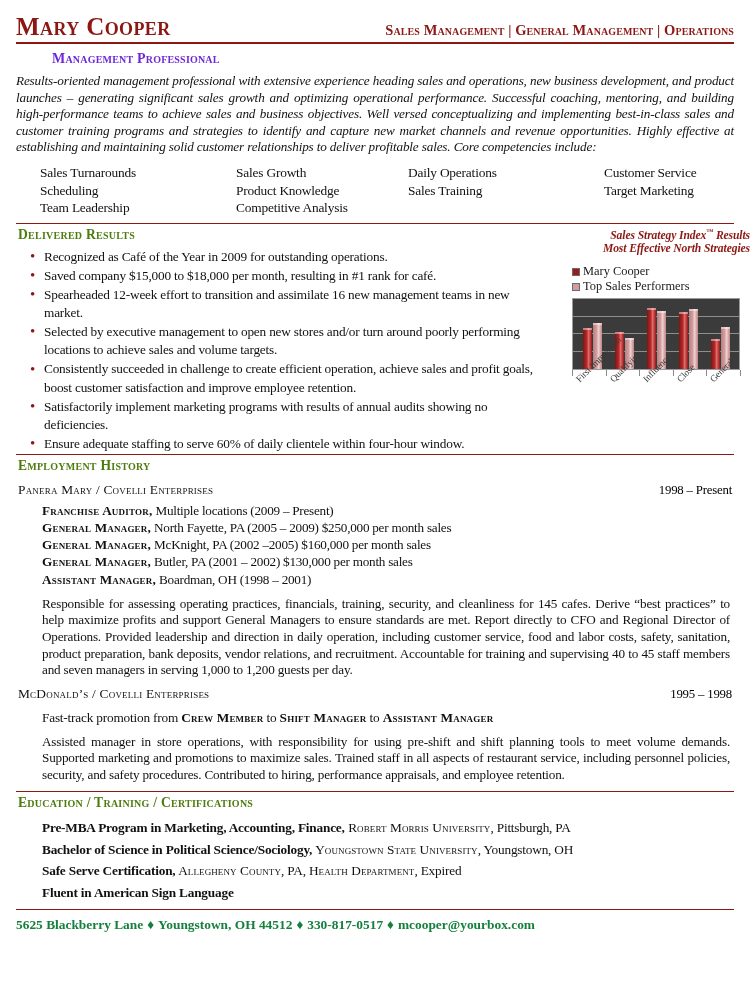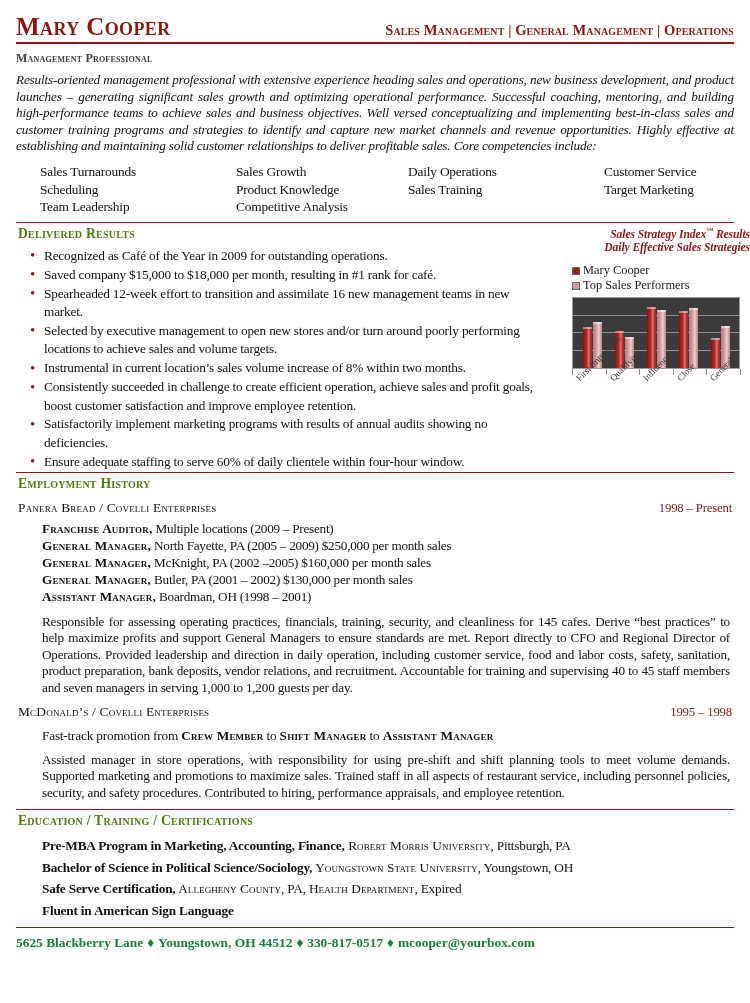--- a/index.html
+++ b/index.html
@@ -56,26 +56,27 @@
     font-size: 14.5px;
     font-weight: 700;
     color: #8C1713;
     font-variant: small-caps;
     letter-spacing: .1px;
     white-space: nowrap;
     padding-bottom: 1px;
   }
 
   .subhead {
-    font-size: 12px;
+    font-size: 14px;
     font-weight: 700;
-    color: #404040;
+    color: #6d28d9;
     font-variant: small-caps;
     letter-spacing: .2px;
     padding: 7px 0 6px 0;
+    margin-left: 36px;
   }
 
   
   .summary {
     font-size: 13.2px;
     line-height: 16.6px;
     text-align: justify;
     letter-spacing: -0.15px;
     padding-bottom: 8px;
     font-style: italic;
@@ -257,21 +258,21 @@
   }
   .job-company {
     font-size: 13.4px;
     font-variant: small-caps;
     letter-spacing: .2px;
     color: #111;
   }
   .job-dates {
     font-size: 12.8px;
     letter-spacing: -0.2px;
-    color: #7f1d1d;
+    color: #000000;
   }
   .roles {
     padding: 2px 0 0 26px;
     font-size: 13.2px;
     line-height: 17.2px;
     letter-spacing: -0.25px;
   }
   .roles b { font-weight: 700; }
   .job-desc {
     padding: 8px 4px 2px 26px;
@@ -345,33 +346,32 @@
   <div class="rule rule-thin"></div>
 
   <div class="dr-wrap">
     <div class="dr-left">
       <div class="sec-head">Delivered Results</div>
       <ul class="bullets">
         <li>Recognized as Café of the Year in 2009 for outstanding operations.</li>
         <li>Saved company $15,000 to $18,000 per month, resulting in #1 rank for café.</li>
         <li>Spearheaded 12-week effort to transition and assimilate 16 new management teams in new market.</li>
         <li>Selected by executive management to open new stores and/or turn around poorly performing locations to achieve sales and volume targets.</li>
-        <li>Instrumental in current location’s sales volume increase of 8% within two months.</li>
         <li>Consistently succeeded in challenge to create efficient operation, achieve sales and profit goals, boost customer satisfaction and improve employee retention.</li>
         <li>Satisfactorily implement marketing programs with results of annual audits showing no deficiencies.</li>
         <li>Ensure adequate staffing to serve 60% of daily clientele within four-hour window.</li>
       </ul>
     </div>
 
     <div class="dr-right">
       <div class="chart">
         <div class="chart-title">
           <span>Sales Strategy Index</span><sup>™</sup><span> Results</span>
           <br>
-          <span>Daily Effective Sales Strategies</span>
+          <span>Most Effective North Strategies</span>
         </div>
 
         <div class="legend">
           <div class="legend-row">
             <span class="swatch s1"></span>
             <span>Mary Cooper</span>
           </div>
           <div class="legend-row">
             <span class="swatch s2"></span>
             <span>Top Sales Performers</span>
@@ -428,21 +428,21 @@
     </div>
   </div>
 
   <div class="rule rule-thin"></div>
 
   <div>
     <div class="sec-head">Employment History</div>
 
     <div>
       <div class="job-head">
-        <div class="job-company smallcaps">Panera Bread / Covelli Enterprises</div>
+        <div class="job-company smallcaps">Panera Mary / Covelli Enterprises</div>
         <div class="job-dates">1998 – Present</div>
       </div>
       <div class="roles">
         <div>
           <b class="smallcaps">Franchise Auditor,</b><span> Multiple locations (2009 – Present)</span>
         </div>
         <div>
           <b class="smallcaps">General Manager,</b><span> North Fayette, PA (2005 – 2009) $250,000 per month sales</span>
         </div>
         <div>

